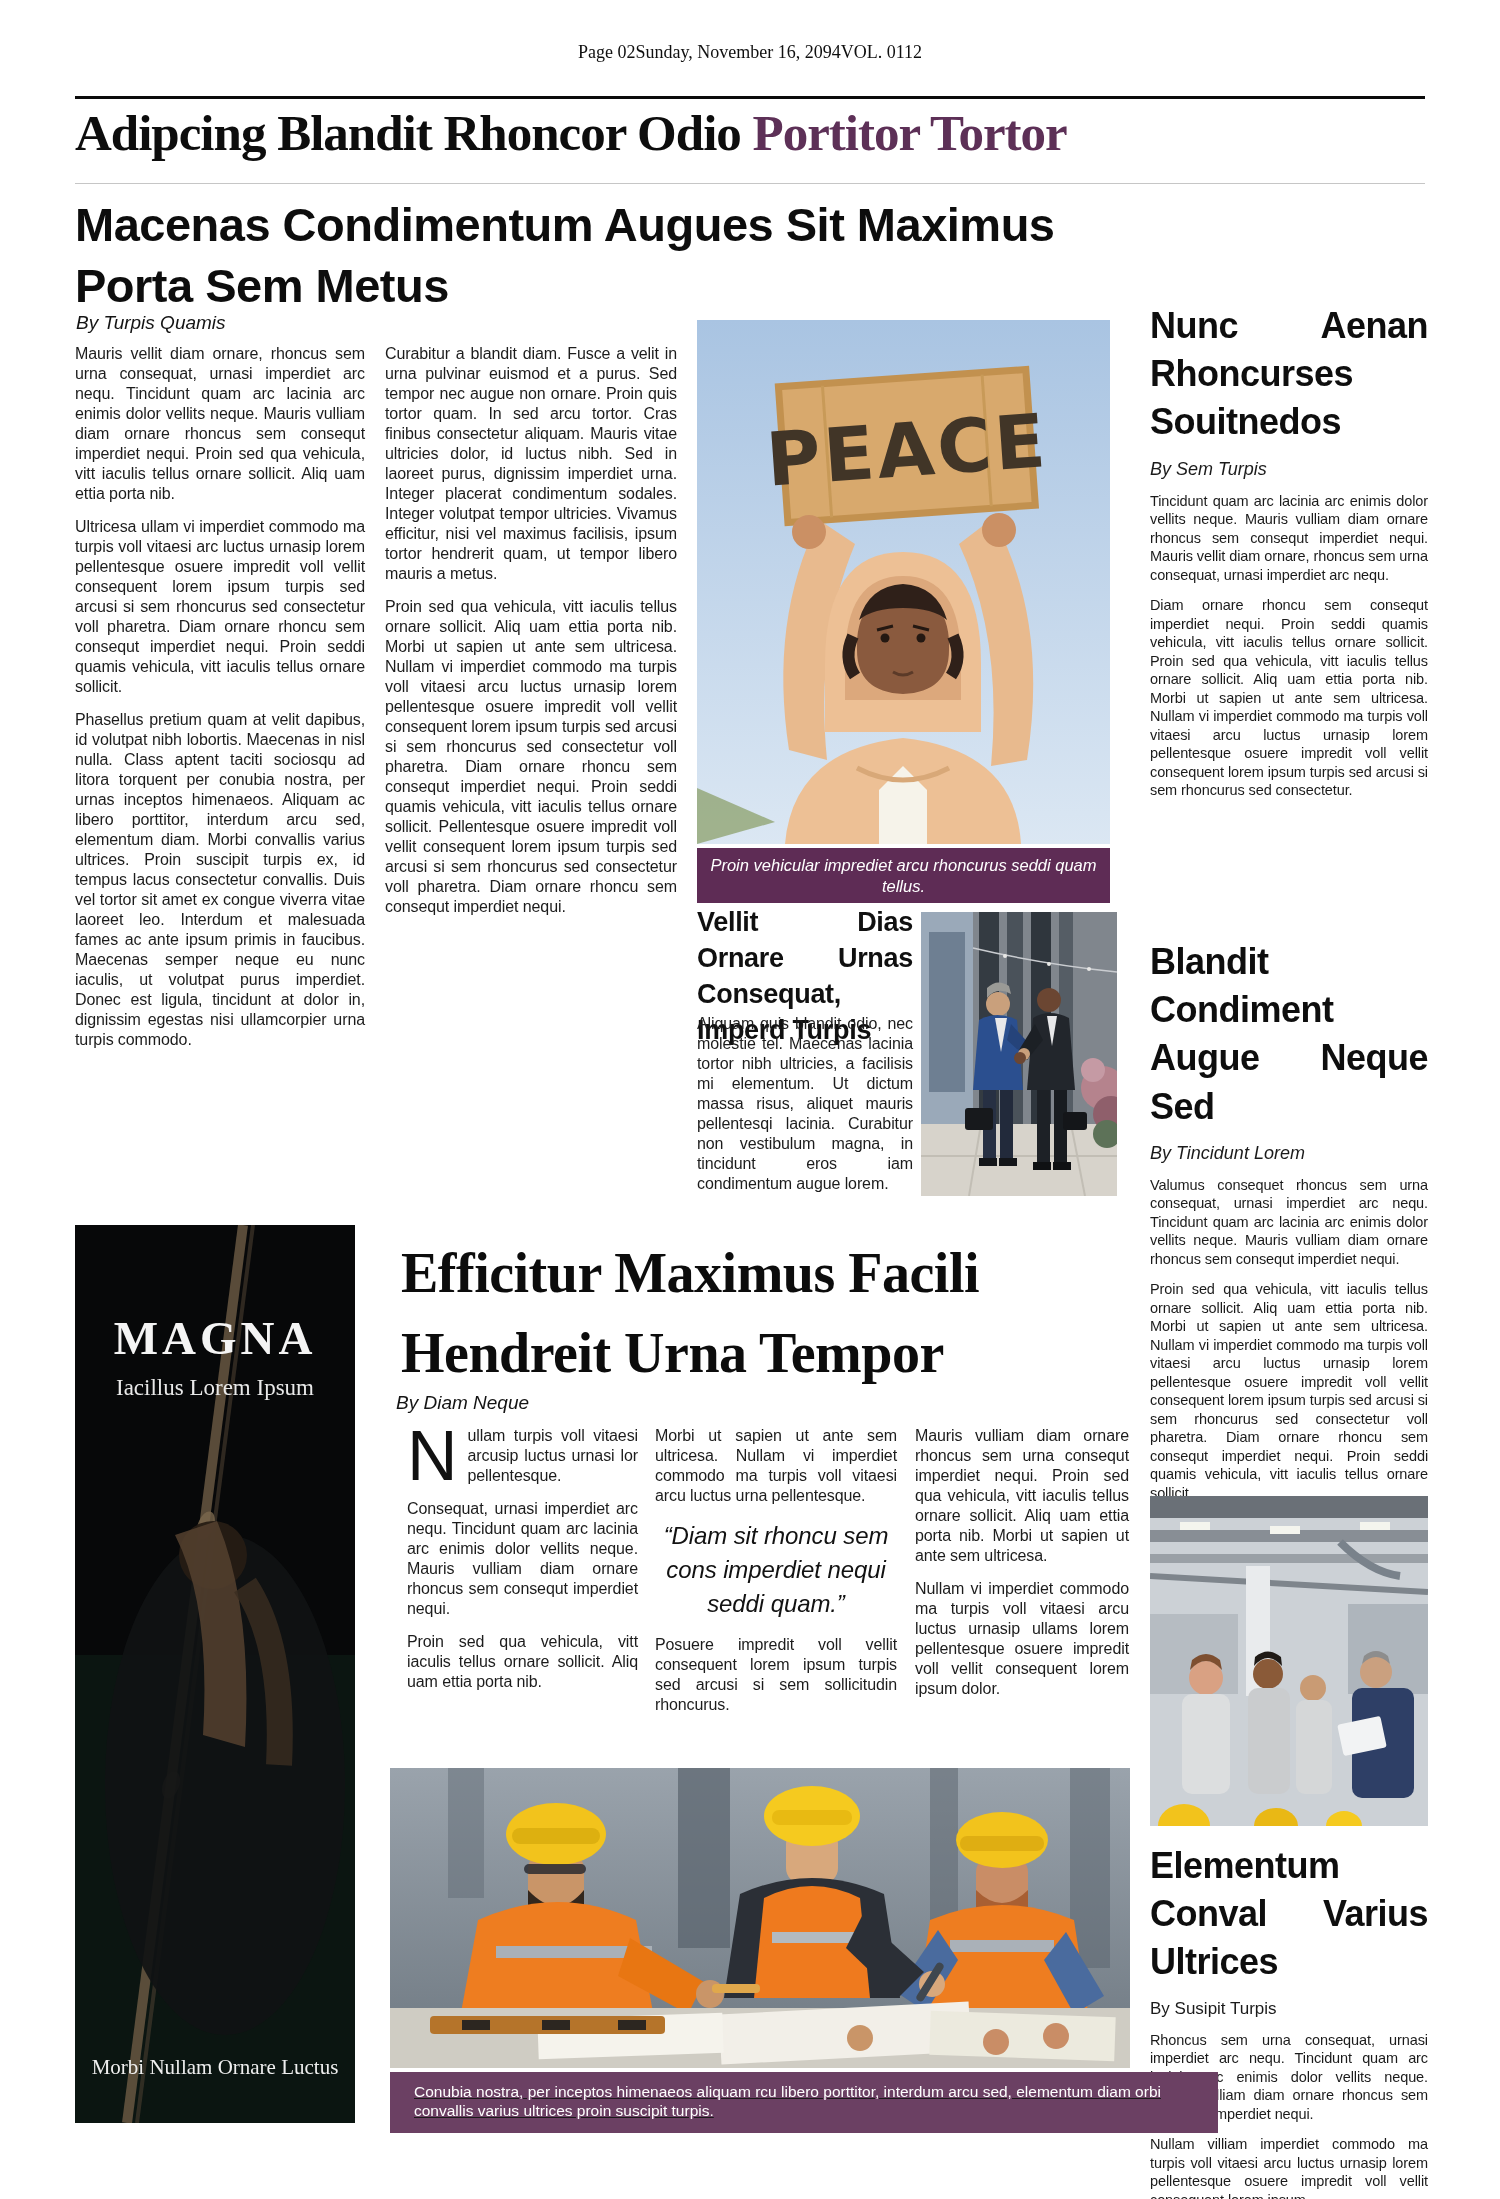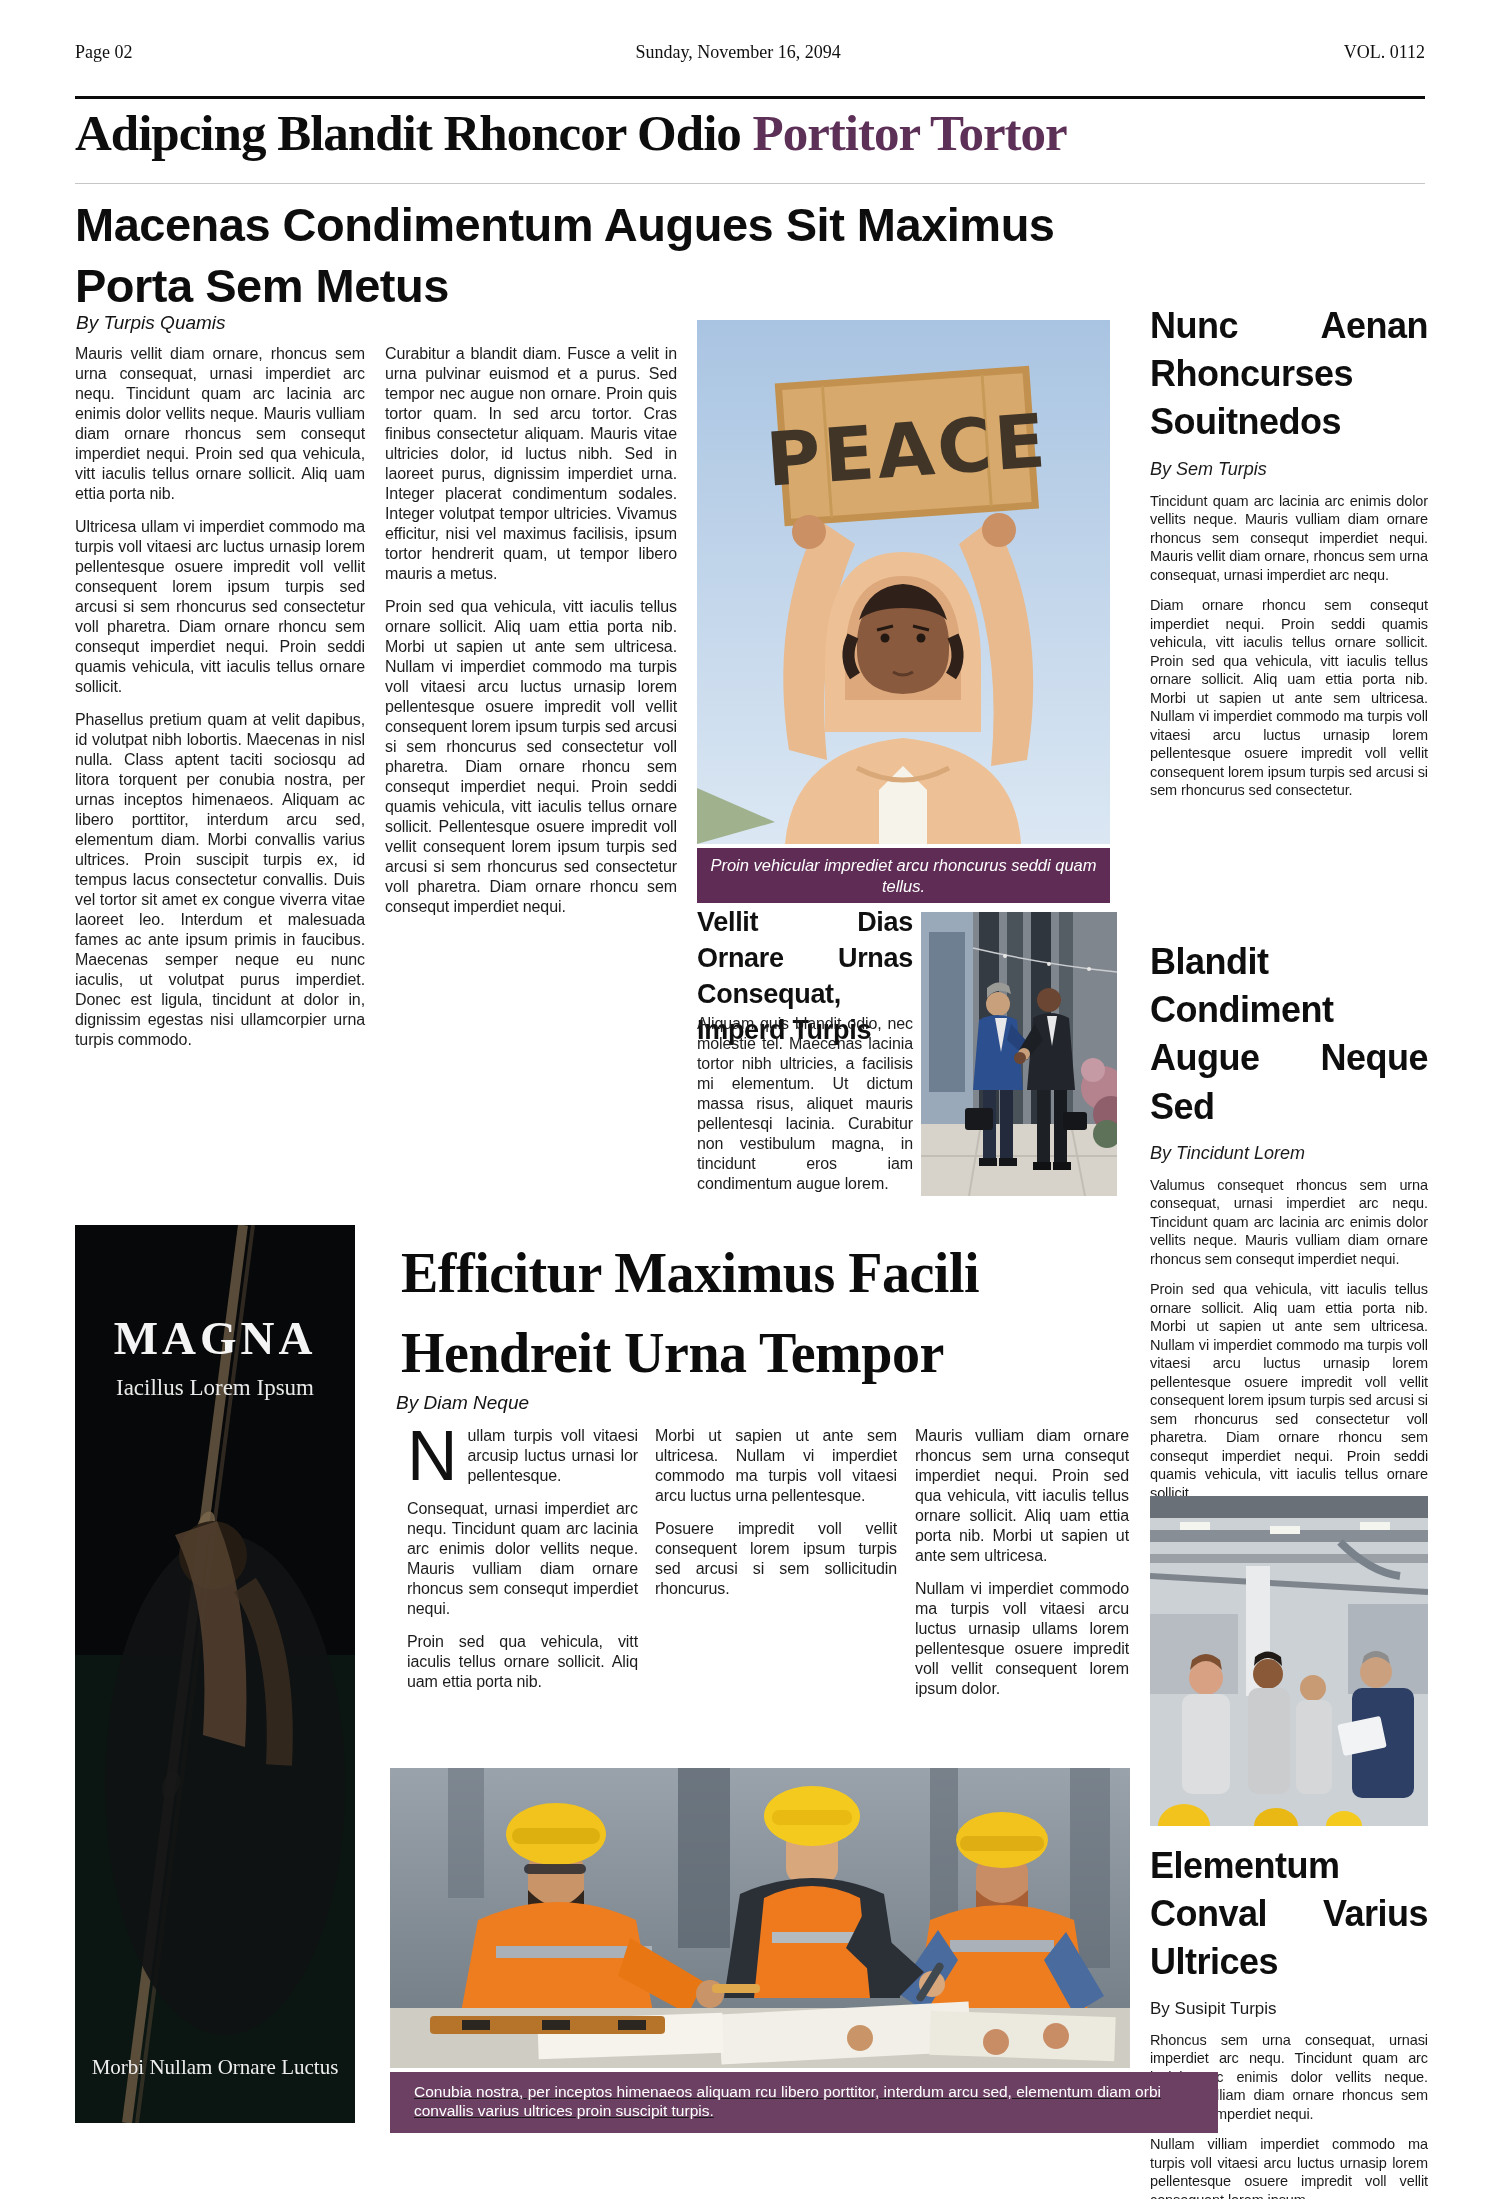--- a/index.html
+++ b/index.html
@@ -1,21 +1,21 @@
 <!DOCTYPE html>
 <html><head>
 <meta charset="utf-8">
 <style>
   html,body{margin:0;padding:0;background:#e9e9e9;}
   .page{position:relative;width:1500px;height:2199px;background:#ffffff;margin:0 auto;overflow:hidden;
         font-family:"Liberation Sans",sans-serif;color:#1b1b1b;}
   .abs{position:absolute;}
 
   
-  .hdr{left:75px;top:42px;width:1350px;display:flex;justify-content:space-between;
+  .hdr{left:75px;top:42px;width:1350px;display:flex;justify-content:center;
        font-family:"Liberation Serif",serif;font-size:18px;color:#101010;}
   .hdr-rule{left:75px;top:96px;width:1350px;border-top:3px solid #0b0b0b;}
 
   
   .masthead{left:75px;top:104px;width:1360px;font-family:"Liberation Serif",serif;
             font-weight:bold;font-size:51px;letter-spacing:-1px;white-space:nowrap;color:#0d0d0d;}
   .masthead .accent{color:#5d3057;}
   .mast-rule{left:75px;top:183px;width:1350px;border-top:1px solid #c6c6c6;}
 
   
@@ -269,20 +269,21 @@
   <div class="abs byline" style="left:396px;top:1392px;">By Diam Neque</div>
 
   <div class="abs body-col" style="left:407px;top:1426px;width:231px;">
     <p><span class="dropcap">N</span><span>ullam turpis voll vitaesi arcusip luctus urnasi lor pellentesque.</span></p>
     <p style="clear:none;">Consequat, urnasi imperdiet arc nequ. Tincidunt quam arc lacinia arc enimis dolor vellits neque. Mauris vulliam diam ornare rhoncus sem consequt imperdiet nequi.</p>
     <p>Proin sed qua vehicula, vitt iaculis tellus ornare sollicit. Aliq uam ettia porta nib.</p>
   </div>
 
   <div class="abs body-col" style="left:655px;top:1426px;width:242px;">
     <p>Morbi ut sapien ut ante sem ultricesa. Nullam vi imperdiet commodo ma turpis voll vitaesi arcu  luctus urna pellentesque.</p>
+    <div class="pullquote">“Diam sit rhoncu sem cons imperdiet nequi seddi quam.”</div>
     <p>Posuere impredit voll vellit consequent lorem ipsum turpis sed arcusi si sem sollicitudin rhoncurus.</p>
   </div>
 
   <div class="abs body-col" style="left:915px;top:1426px;width:214px;">
     <p>Mauris vulliam diam ornare rhoncus sem urna consequt imperdiet nequi. Proin sed qua vehicula, vitt iaculis tellus ornare sollicit. Aliq uam ettia porta nib. Morbi ut sapien ut ante sem ultricesa.</p>
     <p>Nullam vi imperdiet commodo ma turpis voll vitaesi arcu luctus urnasip ullams lorem pellentesque osuere impredit voll vellit consequent lorem ipsum dolor.</p>
   </div>
 
   <figure class="abs" style="left:390px;top:1768px;width:828px;text-decoration:underline;">
     <svg width="740" height="300" viewBox="0 0 740 300">

